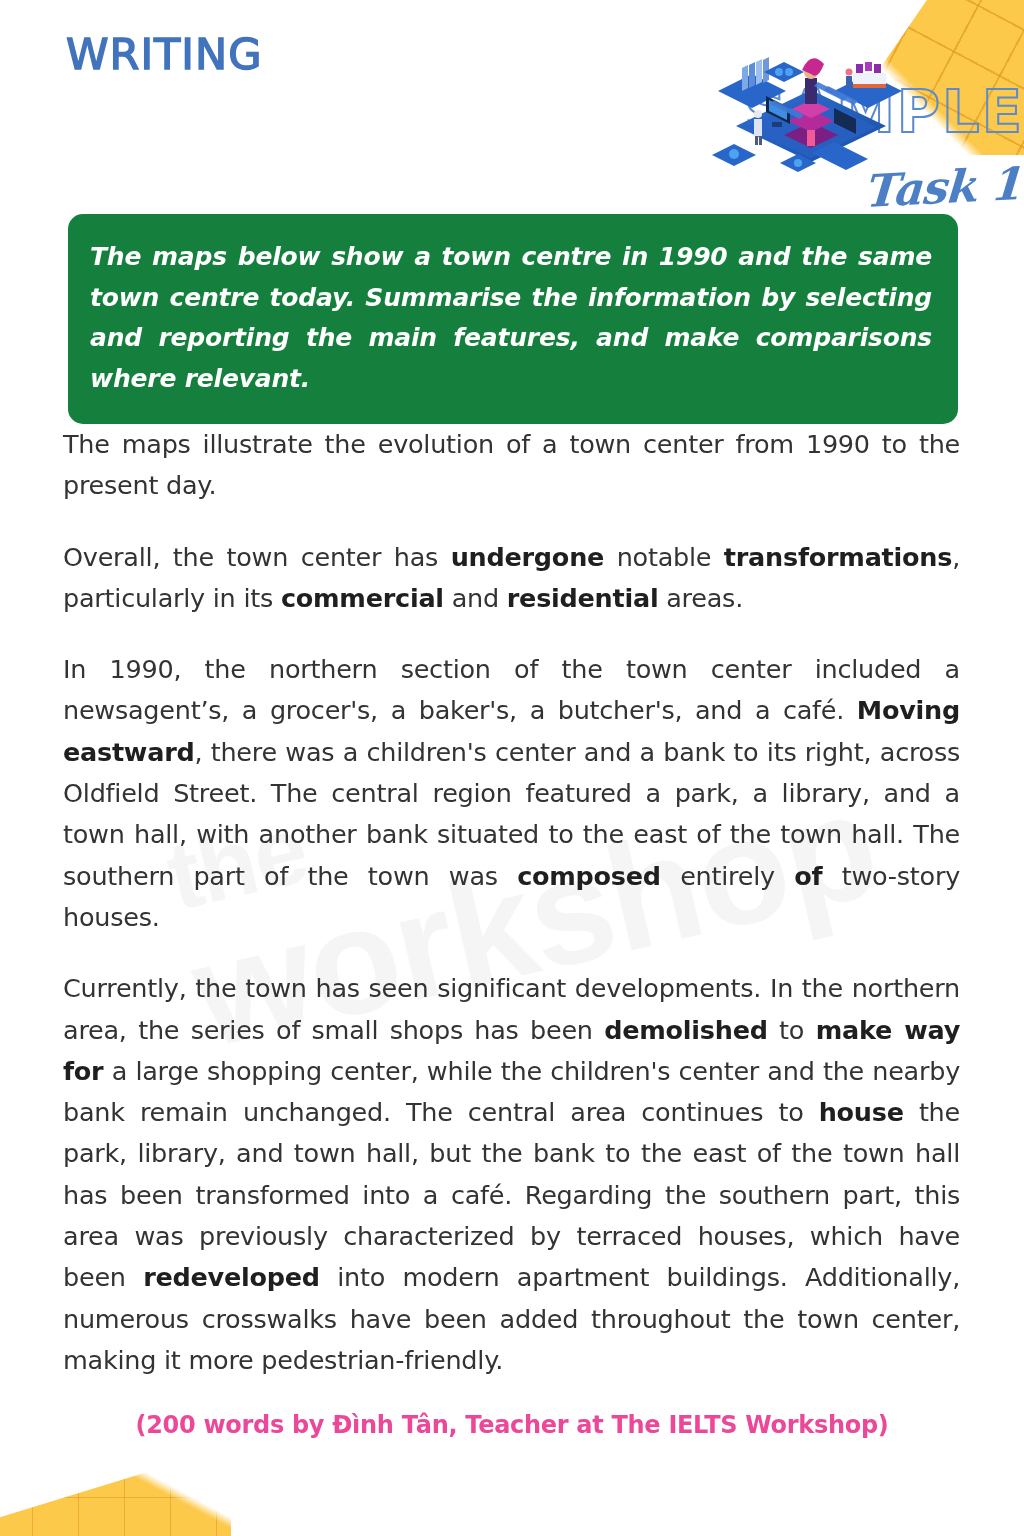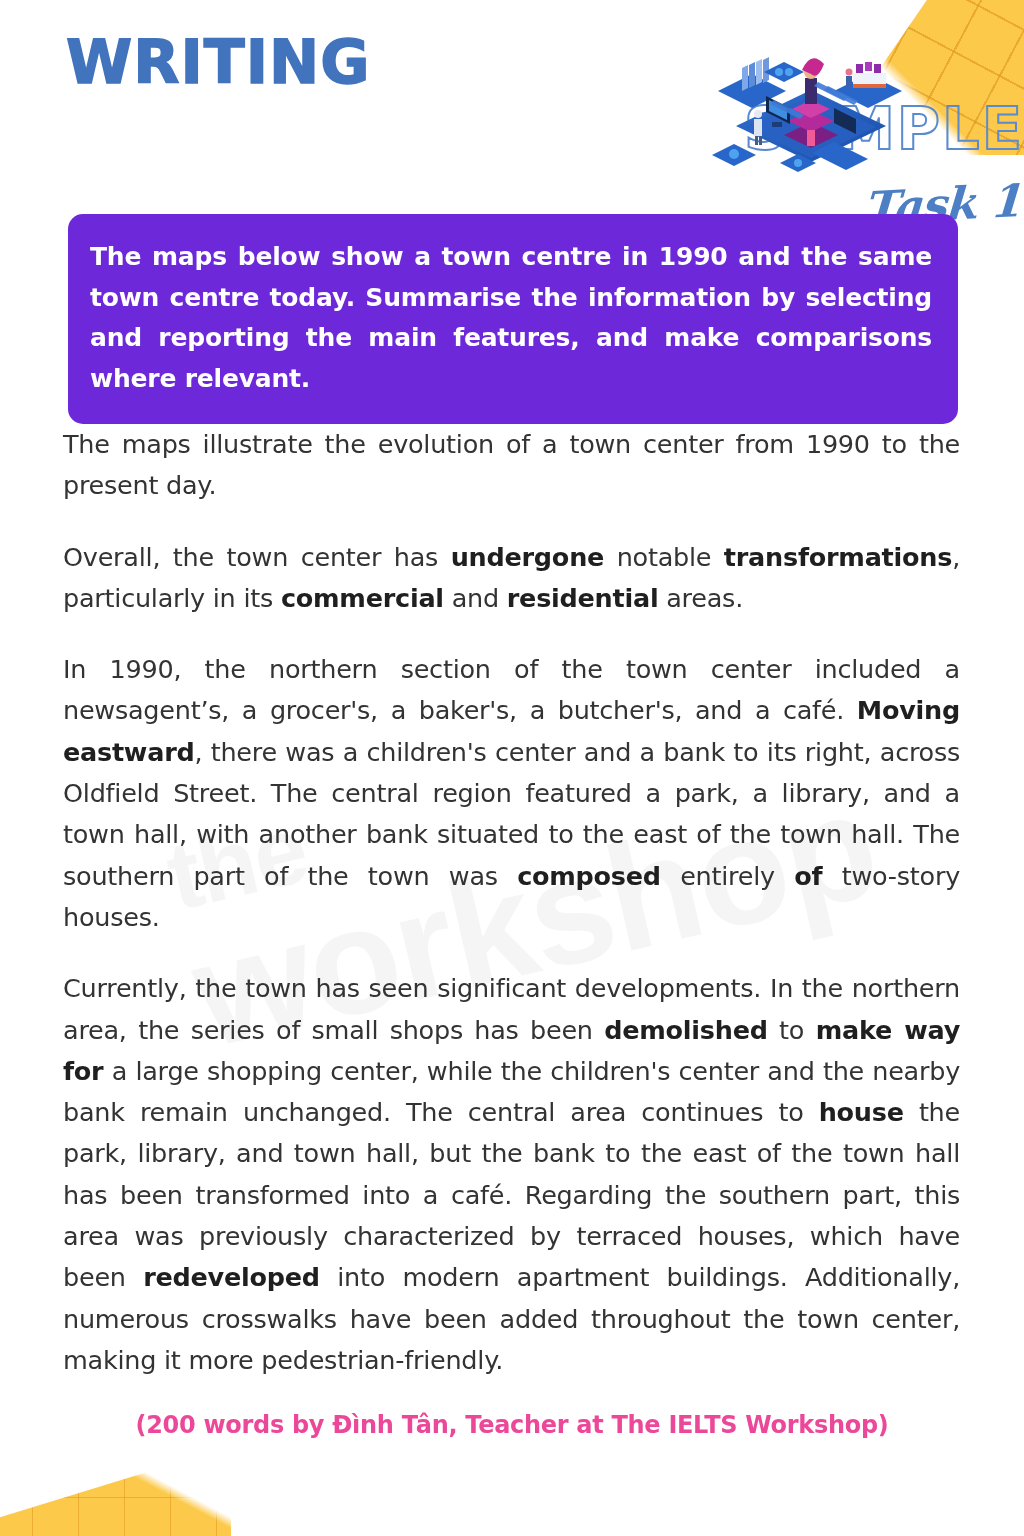--- a/index.html
+++ b/index.html
@@ -80,22 +80,22 @@
   .wm-2 { font-size: 150px; margin-top: 6px; }
 
   
   .header {
     position: relative;
     z-index: 2;
     height: 196px;
     padding: 34px 0 0 66px;
   }
   .title-row1 {
-    font-size: 60px;
-    font-weight: 700;
+    font-size: 43px;
+    font-weight: 400;
     letter-spacing: 1px;
     color: #4273bd;
     line-height: .96;
     font-family: "DejaVu Sans", sans-serif;
     -webkit-text-stroke: 1.5px #4273bd;
   }
   .title-row2 {
     display: flex;
     align-items: flex-end;
     gap: 20px;
@@ -128,23 +128,24 @@
     top: 26px; right: 108px;
     width: 210px; height: 150px;
     z-index: 3;
   }
 
   
   .prompt-box {
     position: relative;
     z-index: 2;
     margin: 18px 66px 0 68px;
-    background: #6d28d9;
+    background: #15803d;
     border-radius: 15px;
     padding: 23px 26px 25px 22px;
+    font-style: italic;
   }
   .prompt-text {
     color: #ffffff;
     font-size: 25px;
     font-weight: 700;
     line-height: 1.62;
     text-align: justify;
     text-align-last: left;
     font-family: "DejaVu Sans", sans-serif;
     letter-spacing: -.2px;

